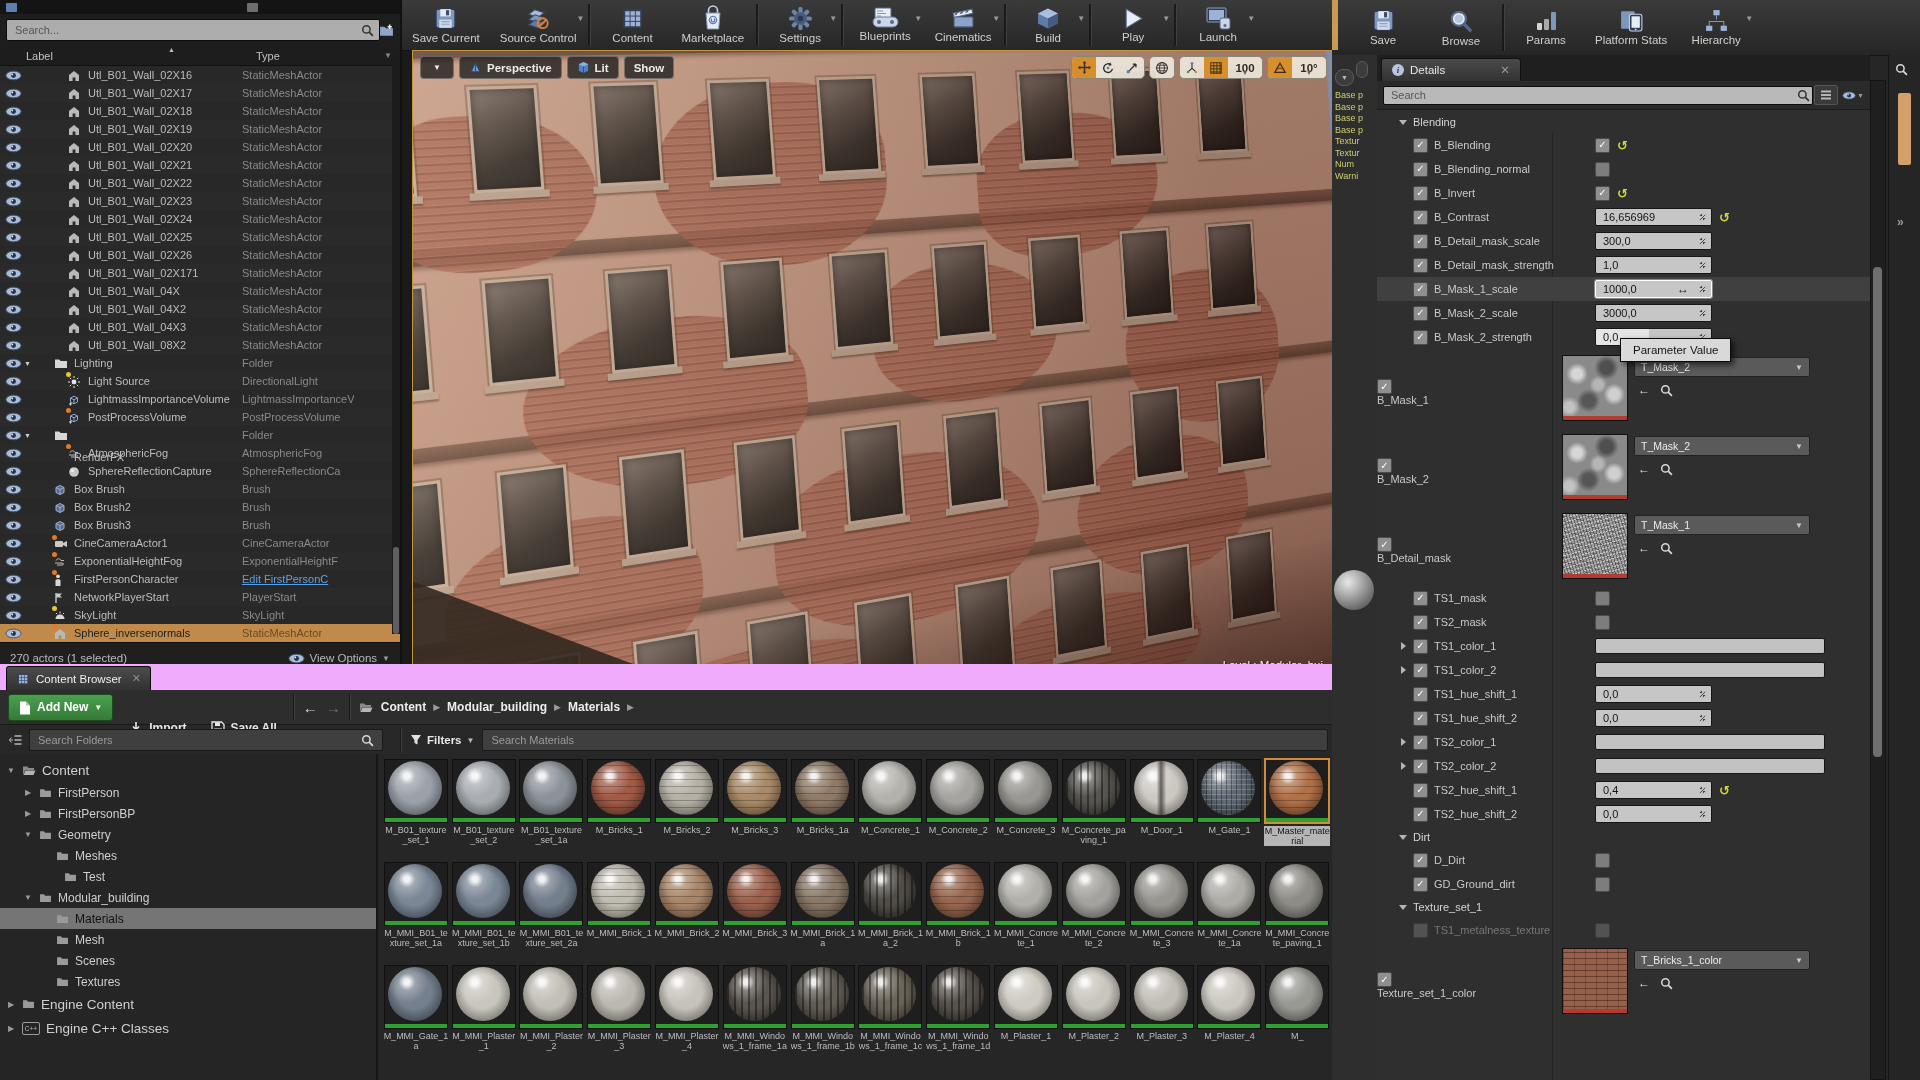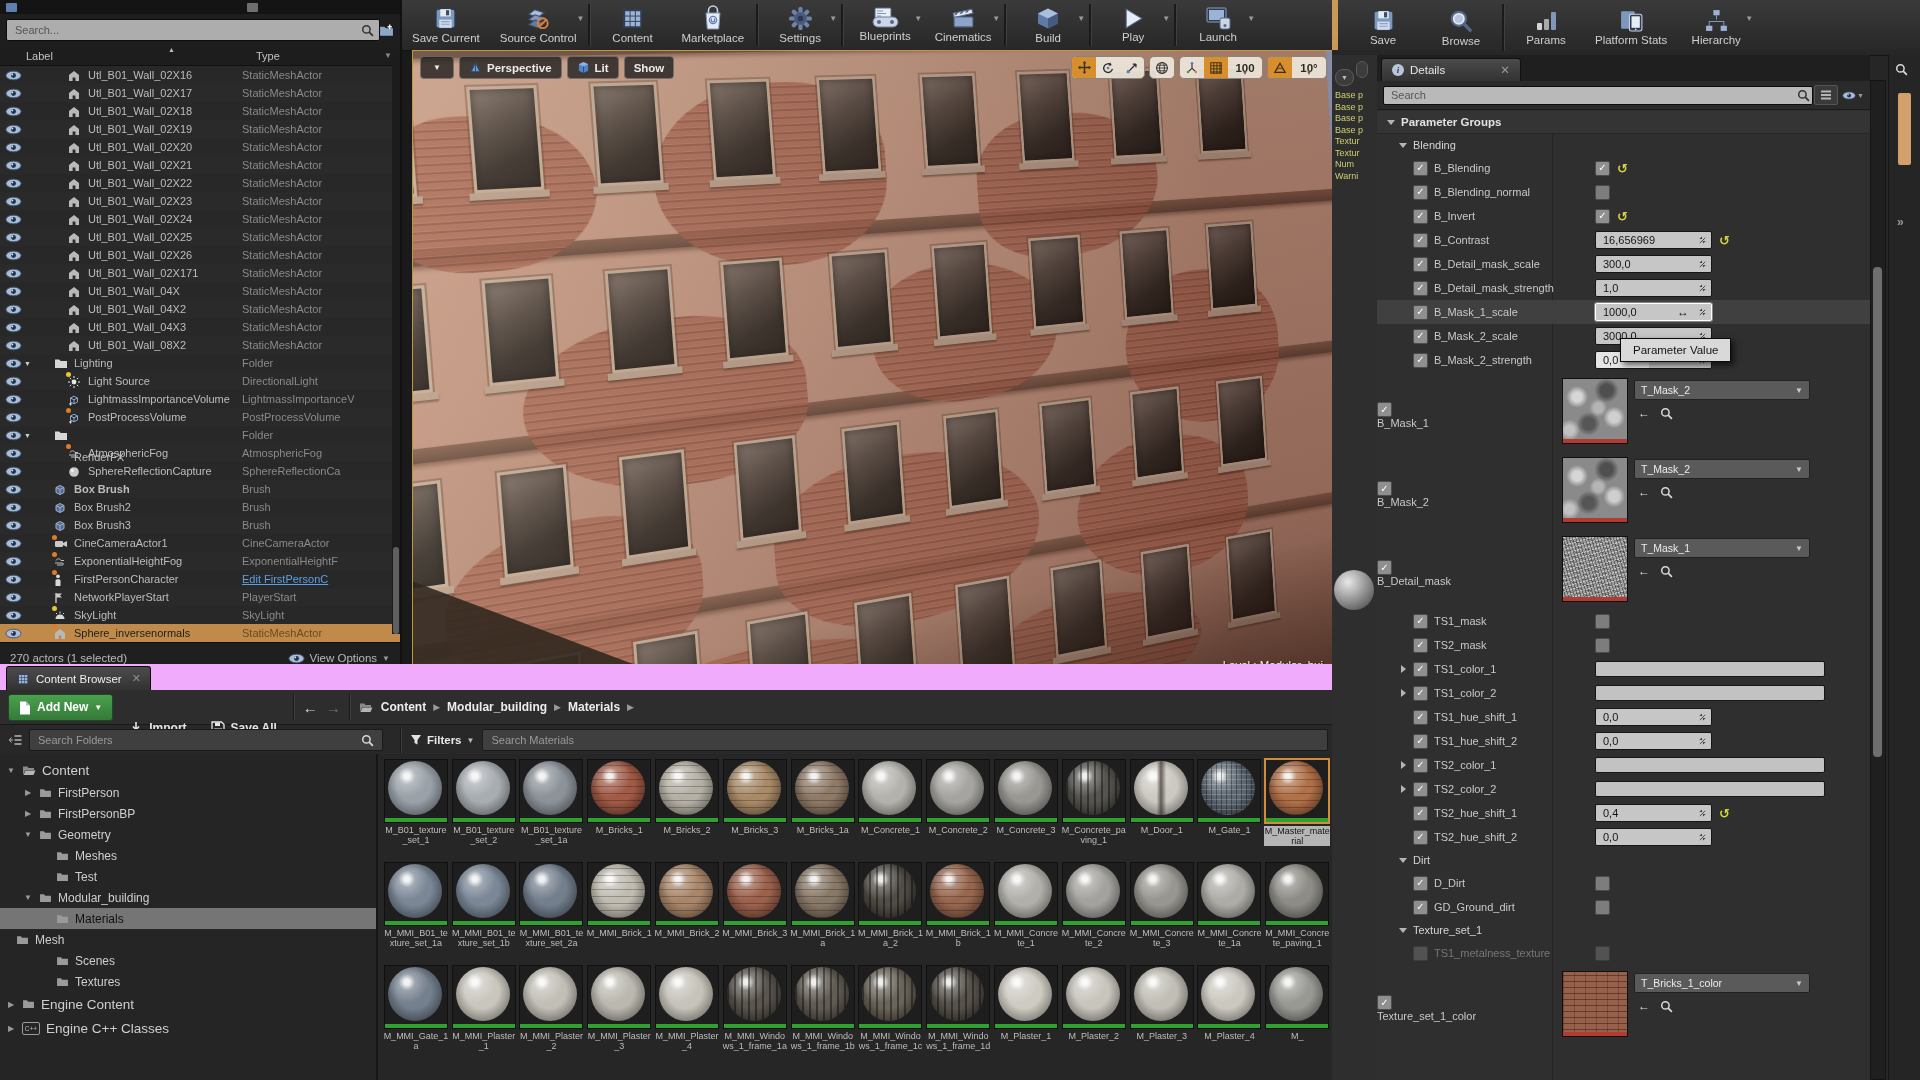--- a/index.html
+++ b/index.html
@@ -660,21 +660,21 @@
                 <circle cx="7.8" cy="4.4" r="0.9" fill="#e8eff8"></circle>
               </svg>
             </span>
           </span>
           <span class="ricon" style="margin-left: 28px;"><span class="ic">
               <svg width="12" height="12" viewBox="0 0 12 12">
                 <path d="M2 3.5 6 1.5l4 2v5l-4 2-4-2Z" fill="#55688c" stroke="#9db1d2"></path>
                 <path d="M2 3.5l4 2 4-2M6 5.5v5" stroke="#9db1d2" fill="none"></path>
               </svg>
             </span></span>
-          <span class="lab" style="width: 168px; font-weight: bold;">Box Brush</span>
+          <span class="lab" style="width: 168px;">Box Brush</span>
           <span class="typ">Brush</span>
         </div>
         <div class="orow">
           <span class="eye">
             <span class="ic">
               <svg width="17" height="11" viewBox="0 0 18 11">
                 <ellipse cx="9" cy="5.5" rx="8" ry="4.6" fill="#a9bdd9" stroke="#41536e"></ellipse>
                 <circle cx="9" cy="5.5" r="2.6" fill="#23334d"></circle>
                 <circle cx="7.8" cy="4.4" r="0.9" fill="#e8eff8"></circle>
               </svg>
@@ -1332,21 +1332,21 @@
           </div>
           <div class="frow child" style="padding-left: 40px;">
             <span class="fex"></span>
             <span class="ic">
               <svg width="13" height="10" viewBox="0 0 14 11">
                 <path d="M1 1.5h4.2L6.7 3H13v7H1Z" fill="#9a9a9a"></path>
               </svg>
             </span>
             <span>Meshes</span>
           </div>
-          <div class="frow child" style="padding-left: 40px;">
+          <div class="frow child" style="padding-left: 28px; margin-left: 20px;">
             <span class="fex"></span>
             <span class="ic">
               <svg width="13" height="10" viewBox="0 0 14 11">
                 <path d="M1 1.5h4.2L6.7 3H13v7H1Z" fill="#9a9a9a"></path>
               </svg>
             </span>
             <span>Test</span>
           </div>
           <div class="frow child" style="padding-left: 23px;">
             <span class="fex">▼</span>
@@ -1359,21 +1359,21 @@
           </div>
           <div class="frow child sel2" style="padding-left: 40px;">
             <span class="fex"></span>
             <span class="ic">
               <svg width="13" height="10" viewBox="0 0 14 11">
                 <path d="M1 1.5h4.2L6.7 3H13v7H1Z" fill="#9a9a9a"></path>
               </svg>
             </span>
             <span style="color: rgb(17, 17, 17);">Materials</span>
           </div>
-          <div class="frow child" style="">
+          <div class="frow child" style="padding-left: 40px;">
             <span class="fex"></span>
             <span class="ic">
               <svg width="13" height="10" viewBox="0 0 14 11">
                 <path d="M1 1.5h4.2L6.7 3H13v7H1Z" fill="#9a9a9a"></path>
               </svg>
             </span>
             <span>Mesh</span>
           </div>
           <div class="frow child" style="padding-left: 40px;">
             <span class="fex"></span>
@@ -1856,24 +1856,20 @@
         <span class="sqbtn" style="border:none;background:none;" id="det-eye-btn">
             <svg width="17" height="11" viewBox="0 0 18 11">
               <ellipse cx="9" cy="5.5" rx="8" ry="4.6" fill="#a9bdd9" stroke="#41536e"></ellipse>
               <circle cx="9" cy="5.5" r="2.6" fill="#23334d"></circle>
               <circle cx="7.8" cy="4.4" r="0.9" fill="#e8eff8"></circle>
             </svg>
             <span style="font-size:7px;color:#999">▼</span>
           </span>
       </div>
       <div id="det-content">
-          <div class="pg-header">
-            <span class="tri"></span>
-            <span>Parameter Groups</span>
-          </div>
           <div class="sec-header">
             <span class="tri"></span>
             <span>Blending</span>
           </div>
           <div class="drow">
             <div class="namecol">
               <span class="cbx">✓</span>
               <span class="pname">B_Blending</span>
             </div>
             <div class="valcol">

